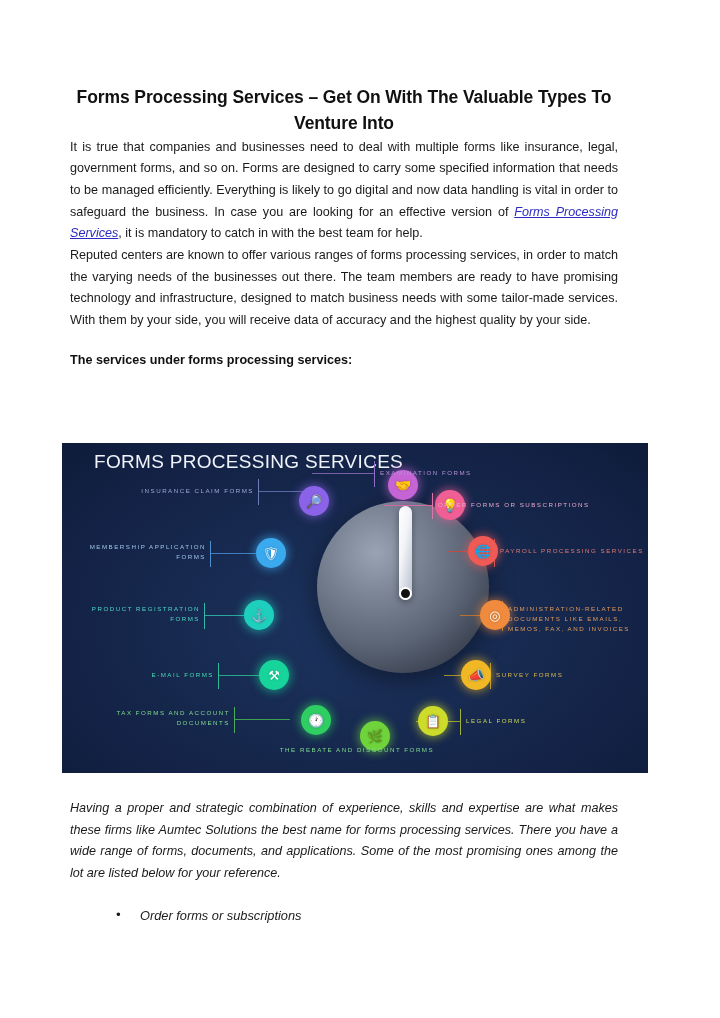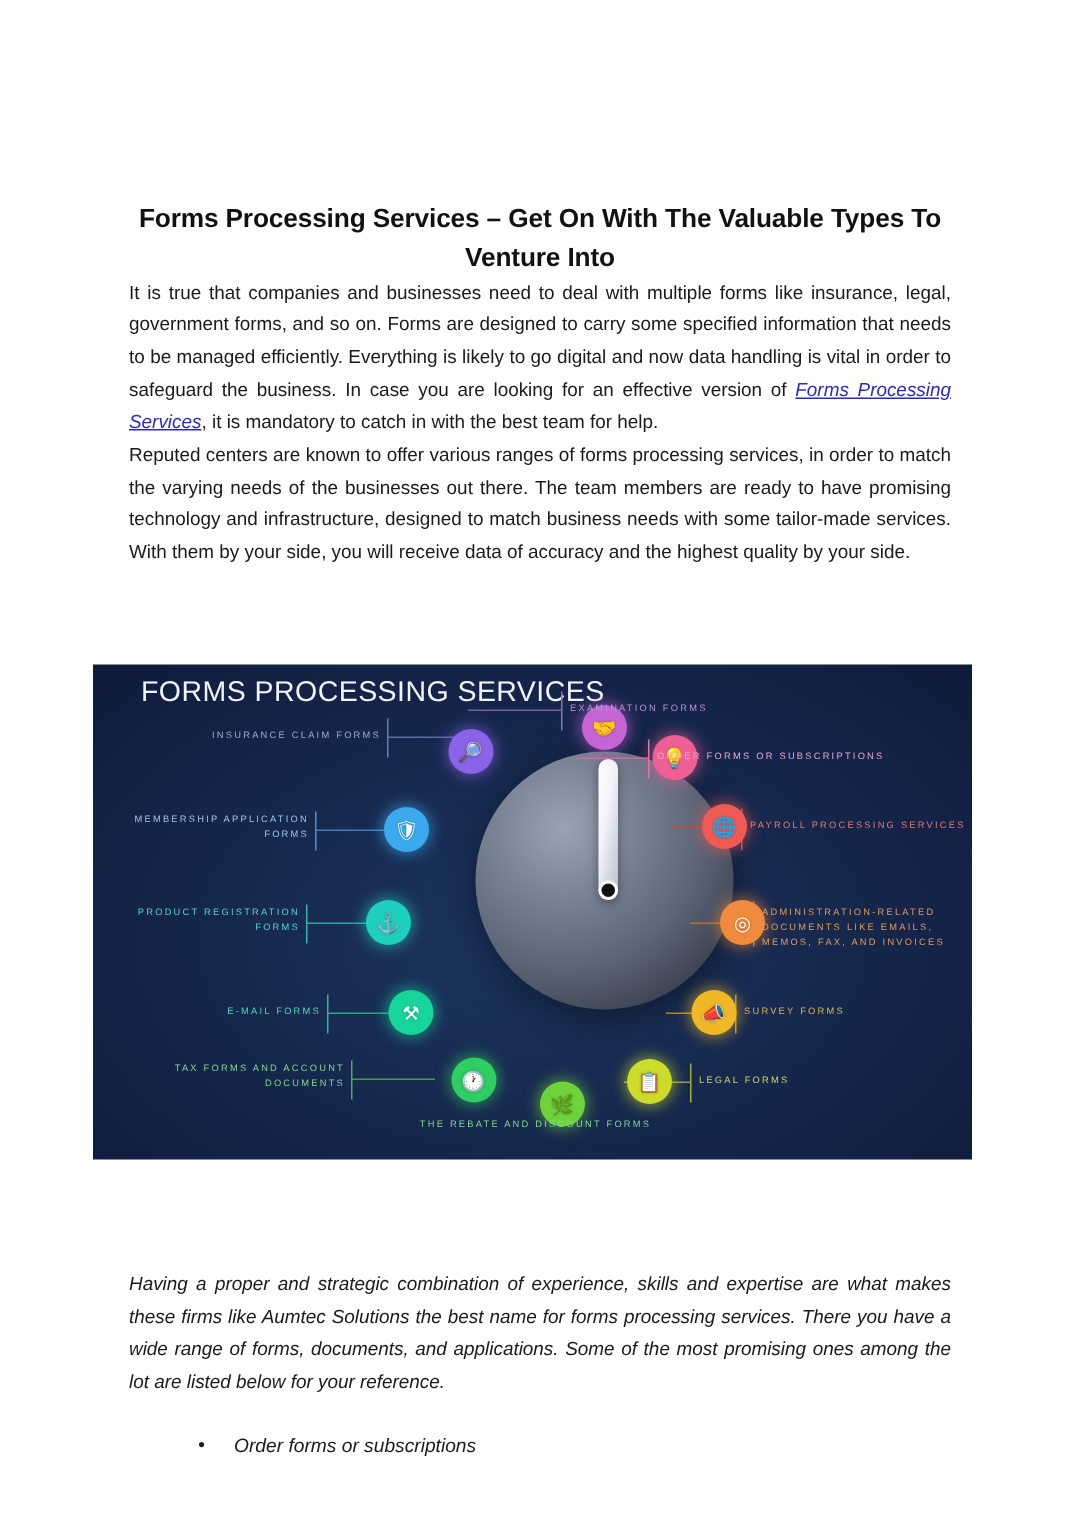--- a/index.html
+++ b/index.html
@@ -17,24 +17,23 @@
   }
   .page {
     position: absolute;
     left: 0; top: 0;
     width: 720px;
     height: 1018px;
     background: #fff;
   }
   .content {
     position: absolute;
-    left: 86px;
+    left: 70px;
     top: 0;
     width: 548px;
-    margin-top: 48px;
   }
 
   
   .doc-title {
     margin: 0;
     padding-top: 85px;
     font-size: 17.5px;
     font-weight: bold;
     line-height: 1.48;
     text-align: center;
@@ -198,20 +197,21 @@
 <div class="page">
 
   <div class="content">
 
     <h1 class="doc-title">Forms Processing Services – Get On With The Valuable Types To Venture Into</h1>
 
     <p class="body-text para-1"><span>It is true that companies and businesses need to deal with multiple forms like insurance, legal, government forms, and so on. Forms are designed to carry some specified information that needs to be managed efficiently. Everything is likely to go digital and now data handling is vital in order to safeguard the business. In case you are looking for an effective version of </span><a class="inline-link" href="#">Forms Processing Services</a><span>, it is mandatory to catch in with the best team for help.</span></p>
 
     <p class="body-text para-2">Reputed centers are known to offer various ranges of forms processing services, in order to match the varying needs of the businesses out there. The team members are ready to have promising technology and infrastructure, designed to match business needs with some tailor-made services. With them by your side, you will receive data of accuracy and the highest quality by your side.</p>
 
+    <h3 class="sub-heading">The services under forms processing services:</h3>
   </div>
 
   <div class="infographic">
 
     <div class="ig-title">FORMS PROCESSING SERVICES</div>
 
     <div class="dial"></div>
     <div class="needle"></div>
     <div class="pivot"></div>
 

